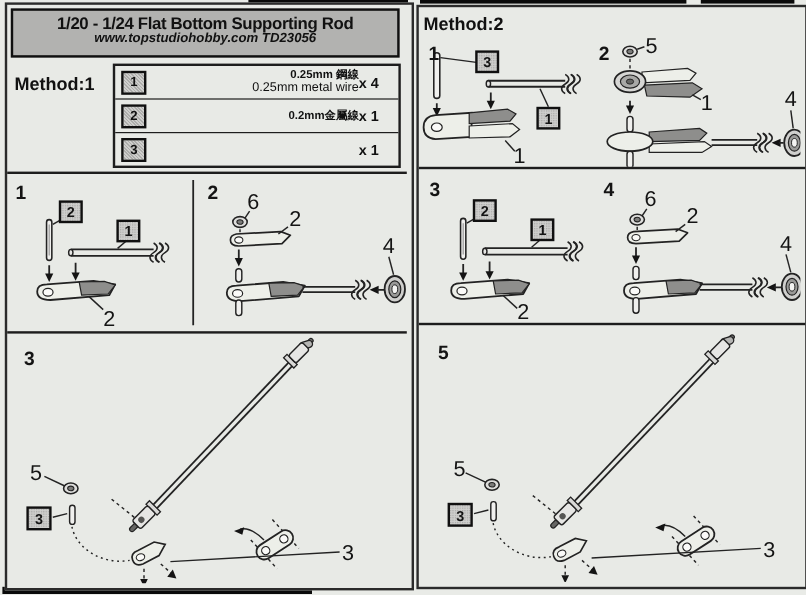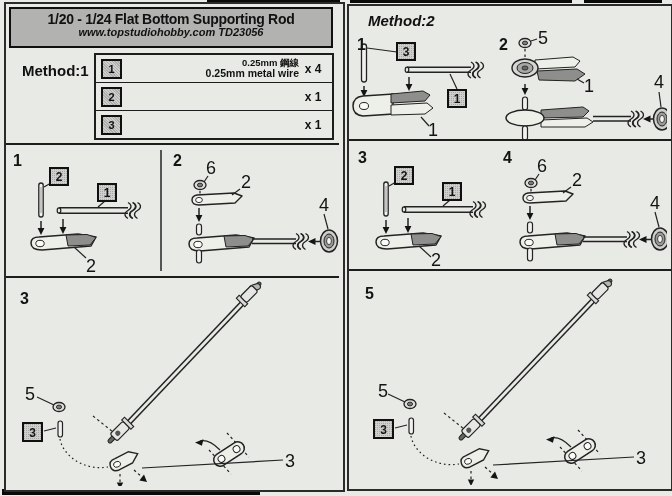--- a/index.html
+++ b/index.html
@@ -12,22 +12,22 @@
   .hdr-sub{font-style:italic;font-weight:700;font-size:11px;line-height:1;}
   .mlabel{position:absolute;font-weight:700;font-size:15px;}
   .ptable{position:absolute;border:2px solid #1d1d1d;background:#e8eae6;display:flex;flex-direction:column;box-sizing:border-box;}
   .prow{flex:1;display:flex;align-items:center;border-bottom:1.5px solid #1d1d1d;padding:0 5px;box-sizing:border-box;}
   .prow:last-child{border-bottom:none;}
   .pref{width:17px;height:16px;border:2px solid #101010;flex:0 0 auto;
         background:repeating-linear-gradient(45deg,#cfcfcd 0 1px,#adadab 1px 2px);
         font-weight:700;font-size:11px;display:flex;align-items:center;justify-content:center;}
   .pnames{flex:1;text-align:right;line-height:1.05;}
   .pcn{font-weight:700;font-size:9.5px;}
-  .pen{font-weight:700;font-size:10.5px;}
-  .pqty{width:28px;text-align:center;font-weight:700;font-size:12px;}
+  .pen{font-weight:400;font-size:10.5px;}
+  .pqty{width:28px;text-align:left;font-weight:700;font-size:12px;}
   .panel{position:absolute;}
   .bt2{border-top:2px solid #1d1d1d;}
   .hline{position:absolute;left:0;right:0;border-top:2px solid #1d1d1d;height:0;}
   svg{display:block;}
   svg text{font-family:"Liberation Sans",sans-serif;fill:#141414;}
   .step{font-weight:800;font-size:16px;}
   .call{font-weight:400;font-size:18px;text-anchor:middle;}
   .pbt{font-weight:700;font-size:12px;text-anchor:middle;}
   .pb{fill:url(#stip);stroke:#101010;stroke-width:2;}
   .ld{stroke:#232323;stroke-width:1.2;fill:none;}
@@ -211,34 +211,35 @@
   <div class="blackbar" style="left:584px;top:0;width:78px;height:3px;"></div>
   <div class="blackbar" style="left:2px;top:489px;width:258px;height:6px;"></div>
 
   <div class="col" style="left:4px;top:2px;width:337px;height:486px;">
 
     <div class="hdrbox" style="left:3px;top:3px;width:324px;height:41px;">
       <div class="hdr-title">1/20 - 1/24 Flat Bottom Supporting Rod</div>
       <div class="hdr-sub">www.topstudiohobby.com TD23056</div>
     </div>
 
-    <div class="mlabel" style="left:16px;top:58px;">Method:1</div>
+    <div class="mlabel" style="left:6px;top:58px;">Method:1</div>
 
     <div class="ptable" style="left:88px;top:49px;width:240px;height:87px;">
       <div class="prow">
         <div class="pref">1</div>
         <div class="pnames">
           <div class="pcn">0.25mm 鋼線</div>
           <div class="pen">0.25mm metal wire</div>
         </div>
         <div class="pqty">x 4</div>
       </div>
       <div class="prow">
         <div class="pref">2</div>
         <div class="pnames">
+          <div class="pcn">0.2mm金屬線</div>
         </div>
         <div class="pqty">x 1</div>
       </div>
       <div class="prow">
         <div class="pref">3</div>
         <div class="pnames">
         </div>
         <div class="pqty">x 1</div>
       </div>
     </div>
@@ -280,21 +281,21 @@
             <text class="pbt" x="26.5" y="159">3</text>
           </g>
           <text class="call" x="284" y="189">3</text>
         </g>
       </svg>
     </div>
   </div>
 
   <div class="col" style="left:347px;top:4px;width:322px;height:483px;">
 
-    <div class="mlabel" style="left:19px;top:6px;font-style:italic;">Method:2</div>
+    <div class="mlabel" style="left:4px;top:6px;">Method:2</div>
 
     <div class="panel" style="left:0;top:24px;width:318px;height:109px;">
       <svg width="318" height="109" viewBox="0 0 318 109">
         <g transform="translate(2,0)">
           <use href="#art-m2s1"></use>
           <text class="step" x="6" y="20">1</text>
           <g>
             <rect class="pb" x="46" y="13" width="18" height="17"></rect>
             <text class="pbt" x="55" y="26">3</text>
           </g>

